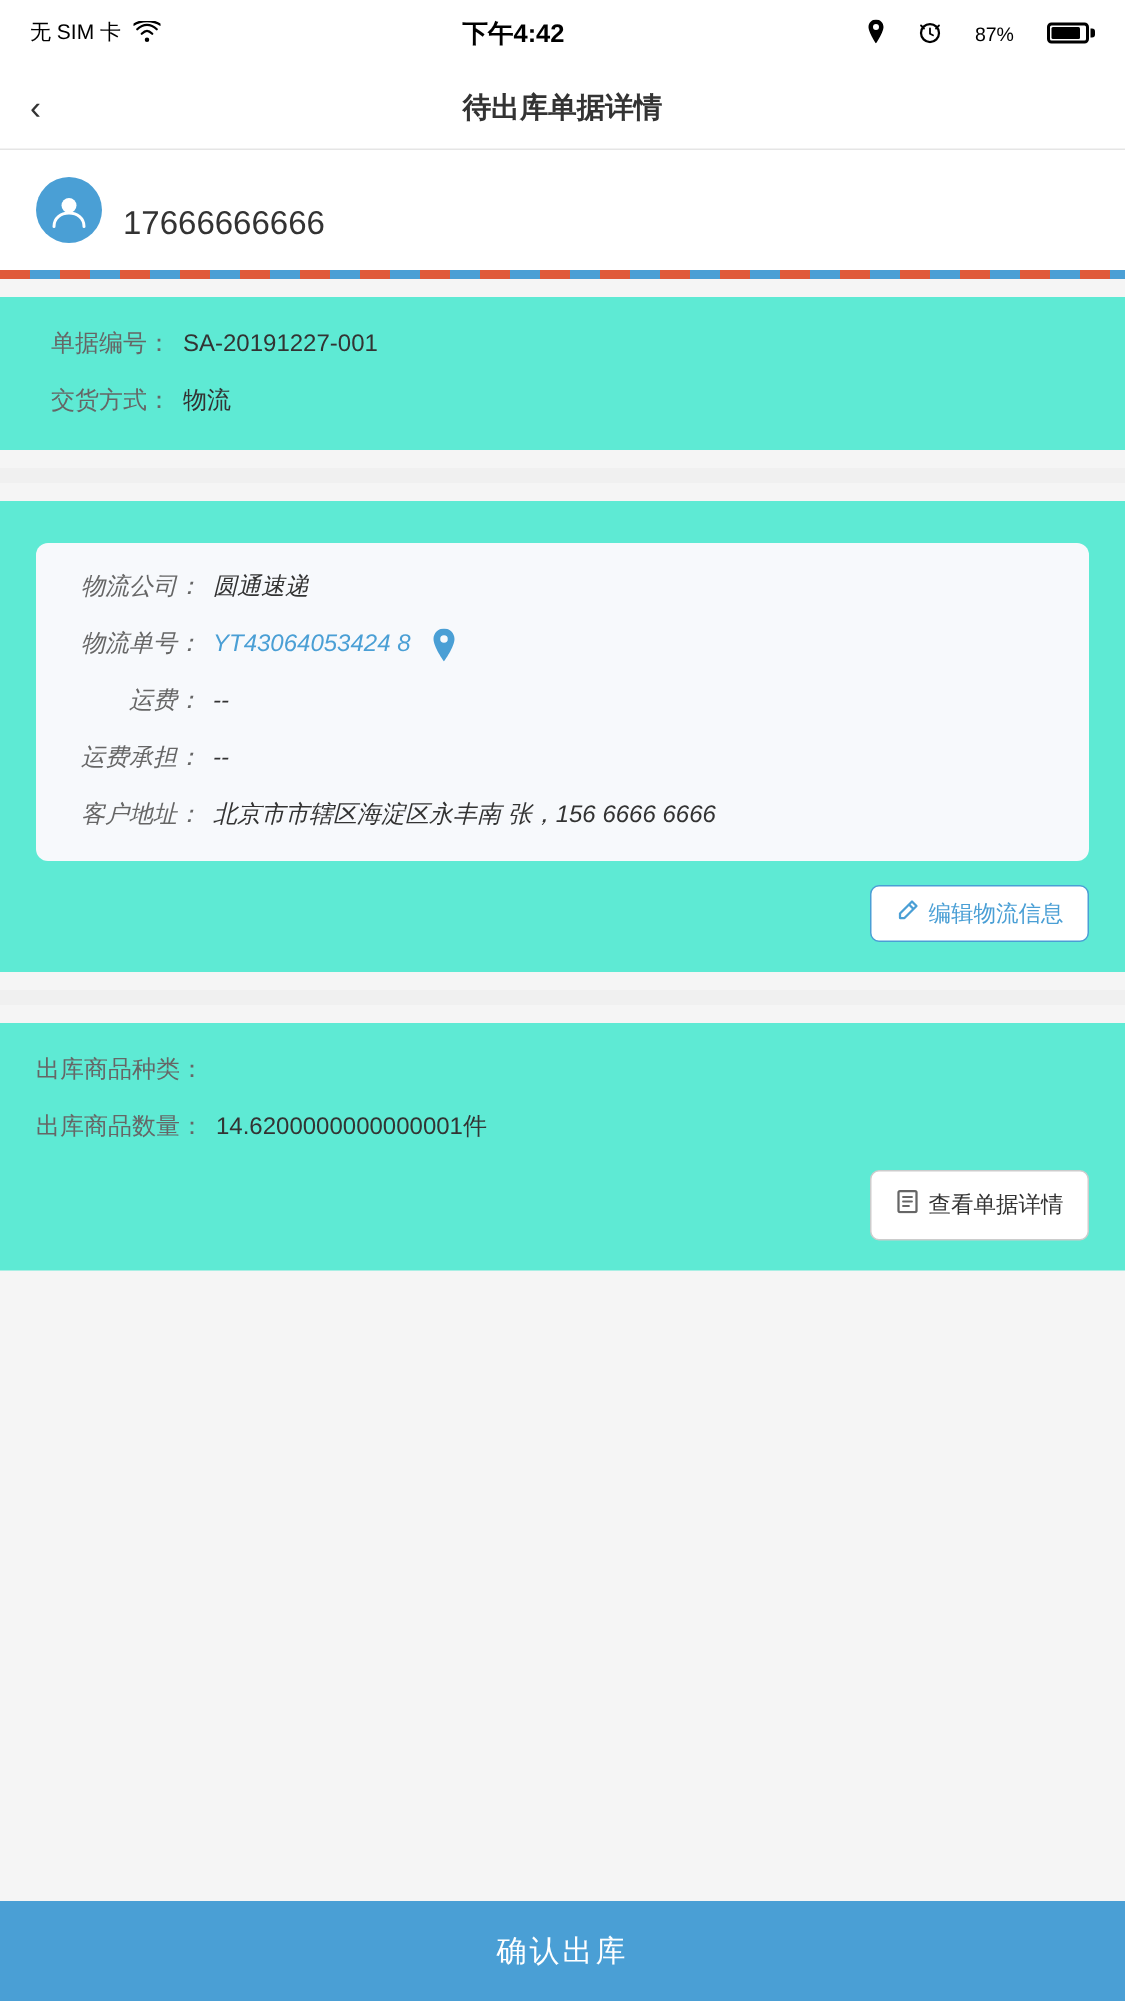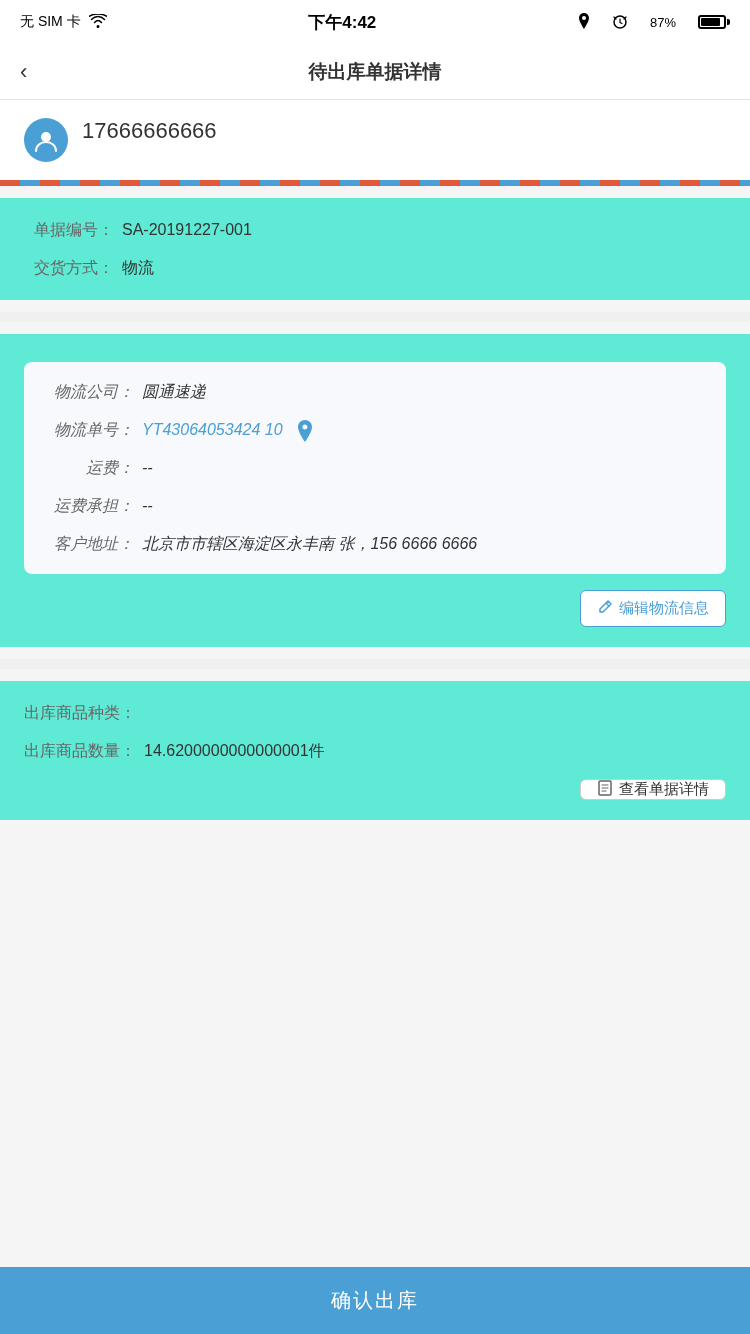--- a/index.html
+++ b/index.html
@@ -51,21 +51,21 @@
       transform: translateX(-50%);
       font-size: 19px;
       font-weight: 600;
       color: #333;
     }
 
     
     .customer-header {
       background: #fff;
       display: flex;
-      align-items: flex-start;
+      align-items: flex-end;
       padding: 18px 24px;
       gap: 14px;
     }
     .customer-avatar {
       width: 44px;
       height: 44px;
       border-radius: 50%;
       background: #4a9fd5;
       display: flex;
       align-items: center;
@@ -164,25 +164,26 @@
       align-items: center;
       justify-content: flex-end;
       margin-top: 16px;
     }
     .view-detail-btn-inner {
       display: flex;
       align-items: center;
       gap: 6px;
       border: 1px solid #ccc;
       border-radius: 6px;
-      padding: 0 16px;
+      padding: 12px 16px;
       color: #333;
       font-size: 15px;
       cursor: pointer;
       background: #fff;
+      font-family: Liberation Mono, monospace;
     }
 
     
     .bottom-area {
       position: fixed;
       bottom: 0;
       left: 0;
       width: 750px;
       background: #fff;
     }
@@ -297,21 +298,21 @@
 
 <div class="section">
   <div class="logistics-card">
     <div class="info-row">
       <span class="info-label">物流公司：</span>
       <span class="info-value">圆通速递</span>
     </div>
     <div class="info-row">
       <span class="info-label">物流单号：</span>
       <span class="info-value blue">
-        <span>YT43064053424 10</span>
+        <span>YT43064053424 8</span>
         <span class="location-icon-wrap">
           <svg width="20" height="22" viewBox="0 0 20 22" fill="none">
             <path d="M10 0C6.1 0 3 3.1 3 7c0 5.2 7 15 7 15s7-9.8 7-15c0-3.9-3.1-7-7-7zm0 9.5a2.5 2.5 0 110-5 2.5 2.5 0 010 5z" fill="#4a9fd5"></path>
           </svg>
         </span>
       </span>
     </div>
     <div class="info-row">
       <span class="info-label">运费：</span>
       <span class="info-value">--</span>

